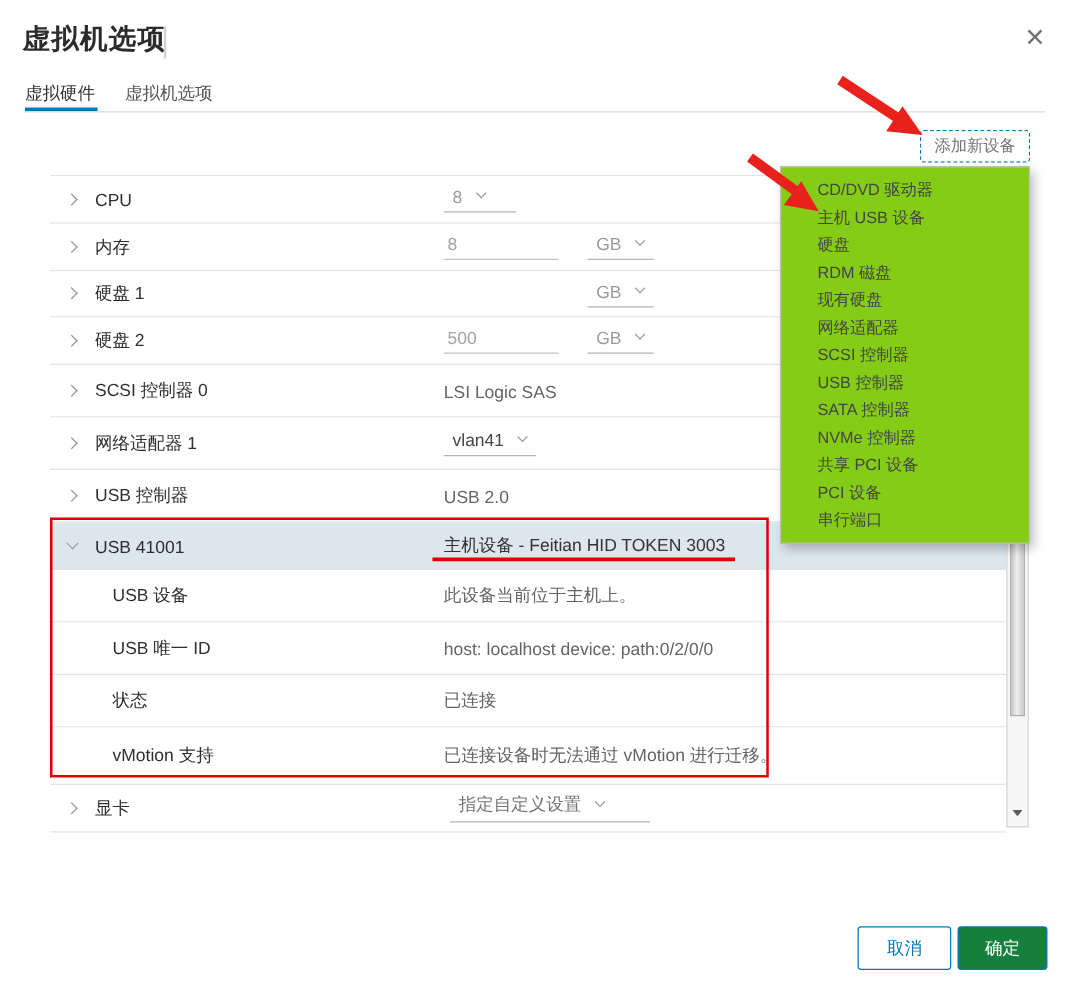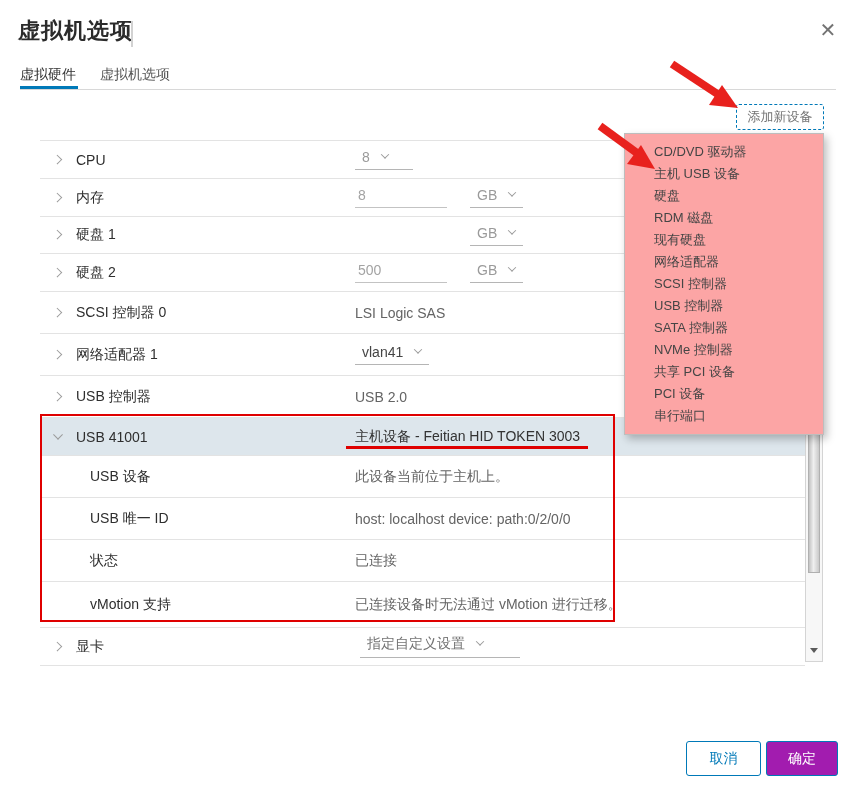--- a/index.html
+++ b/index.html
@@ -55,36 +55,36 @@
 
   
   .scrollbar { position:absolute; left:805px; top:140px; width:18px; height:522px;
     background:#f7f7f7; border:1px solid #d4d4d4; z-index:2; }
   .scroll-thumb { position:absolute; left:2px; top:220px; width:12px; height:212px;
     background:linear-gradient(90deg,#c2c2c2,#efefef 45%,#c9c9c9); border:1px solid #b0b0b0; cursor:grab; }
   .scroll-down { position:absolute; left:4px; bottom:8px; width:0; height:0;
     border-left:4px solid transparent; border-right:4px solid transparent; border-top:5px solid #5a5a5a; cursor:pointer; }
 
   
-  .menu { position:absolute; left:624px; top:133px; width:200px; background:#fca5a5;
+  .menu { position:absolute; left:624px; top:133px; width:200px; background:#84cc16;
     border:1px solid #bdbdbd; box-shadow:3px 4px 8px rgba(0,0,0,.25); padding:7px 0; z-index:5; }
   .menu-item { height:22px; line-height:22px; padding-left:29px; font-size:13px; color:#454545; cursor:pointer; white-space:nowrap; }
 
   
   .red-box { position:absolute; left:40px; top:414px; width:575px; height:208px;
     border:2px solid #df0000; z-index:2; pointer-events:none; }
   .red-underline { position:absolute; left:346px; top:446px; width:242px; height:3px;
     background:#df0000; z-index:2; pointer-events:none; }
   .arrows-svg { position:absolute; left:0; top:0; width:855px; height:804px; z-index:9; pointer-events:none; }
 
   
   .btn { position:absolute; top:741px; height:35px; border-radius:3px; font-size:14px;
     display:flex; align-items:center; justify-content:center; cursor:pointer; }
   .btn-cancel { left:686px; width:75px; background:#fff; border:1px solid #0079b8; color:#0079b8; }
-  .btn-ok { left:766px; width:72px; background:#a21caf; border:1px solid #0079b8; color:#fff; }
+  .btn-ok { left:766px; width:72px; background:#15803d; border:1px solid #0079b8; color:#fff; }
 </style>
 </head>
 <body>
 
 <div class="page">
 
   <div class="title">虚拟机选项</div>
   <div class="title-divider"></div>
   <div class="close-x">✕</div>
 

